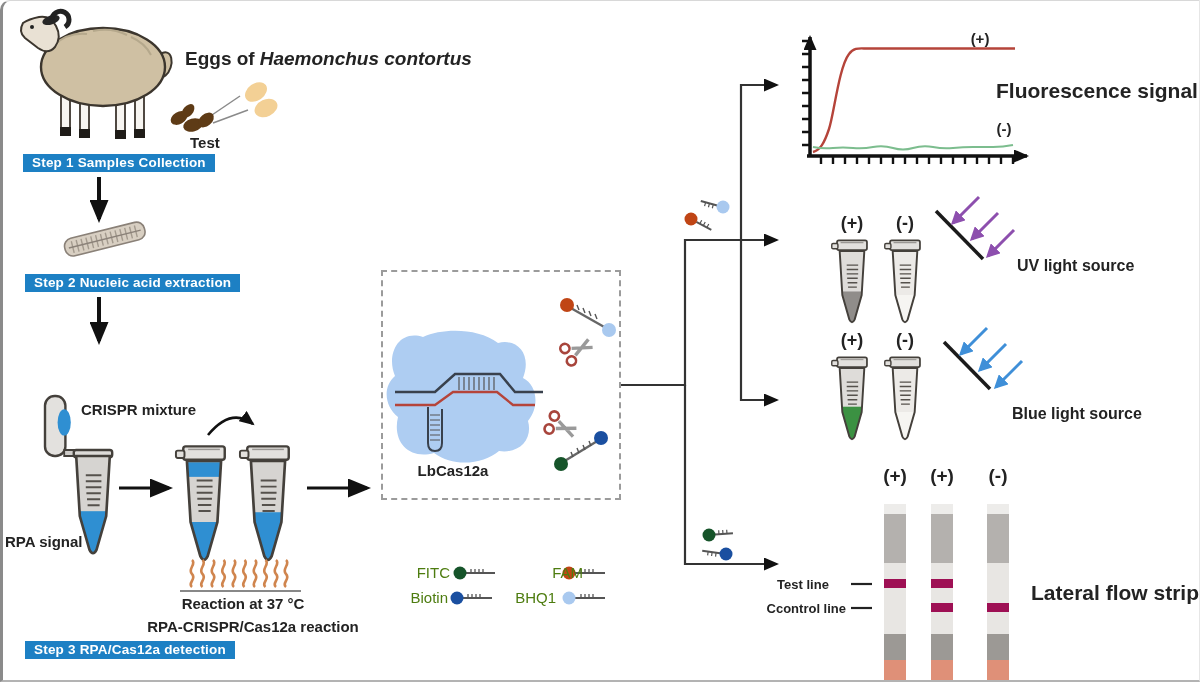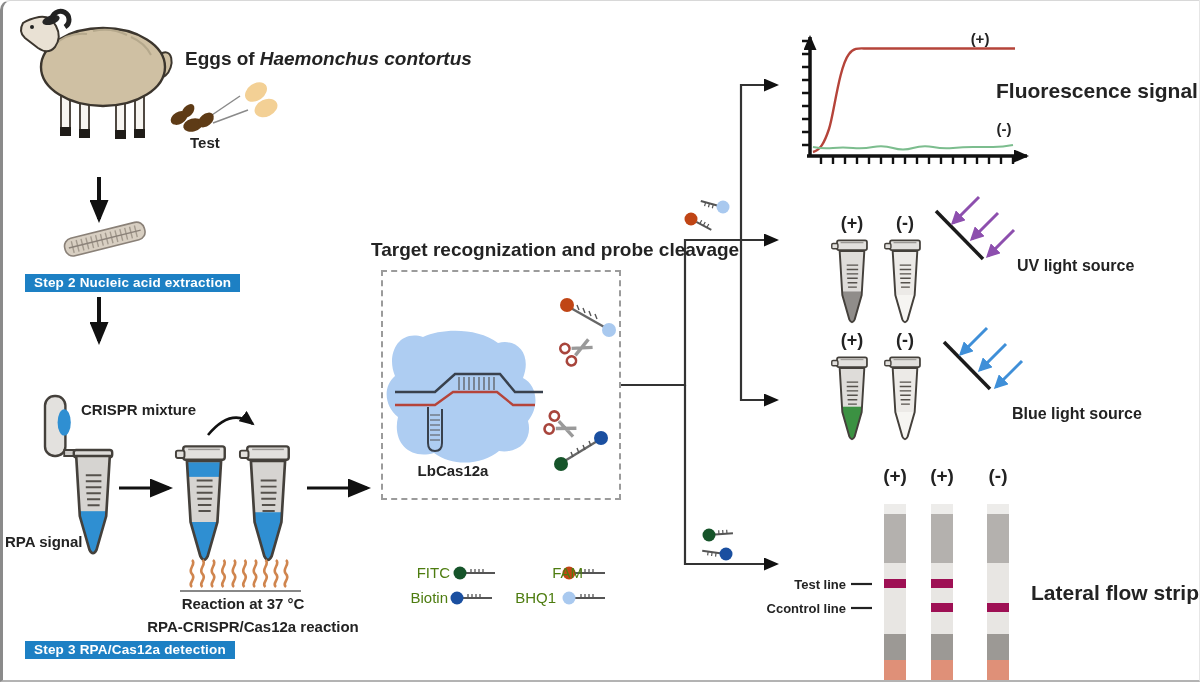--- a/index.html
+++ b/index.html
@@ -337,29 +337,29 @@
     </g>
   </svg>
 
   <div class="dashed-box"></div>
 
   <div class="lbl t14" style="left:182px;top:47px;">
     <span style="margin-right:5px;">Eggs of</span><span class="it">Haemonchus contortus</span>
   </div>
   <div class="lbl t15" style="left:187px;top:133px;">Test</div>
 
+  <div class="step-box" style="left:20px;top:153px;">Step 1 Samples Collection</div>
   <div class="step-box" style="left:22px;top:273px;">Step 2 Nucleic acid extraction</div>
   <div class="step-box" style="left:22px;top:640px;text-align:center;">Step 3 RPA/Cas12a detection</div>
 
   <div class="lbl t15" style="left:78px;top:400px;">CRISPR mixture</div>
   <div class="lbl t15" style="left:2px;top:532px;">RPA signal</div>
   <div class="lbl t15 ctr" style="left:150px;top:594px;width:180px;">Reaction at 37 °C</div>
   <div class="lbl t15 ctr" style="left:135px;top:617px;width:230px;">RPA-CRISPR/Cas12a reaction</div>
 
-  <div class="lbl t14 ctr" style="left:368px;top:238px;width:262px;">Target recognization and probe cleavage</div>
   <div class="lbl t15 ctr" style="left:398px;top:461px;width:104px;">LbCas12a</div>
 
   <div class="lbl t15r rt" style="left:397px;top:563px;width:50px;">FITC</div>
   <div class="lbl t15r rt" style="left:385px;top:588px;width:60px;">Biotin</div>
   <div class="lbl t15r rt" style="left:525px;top:563px;width:55px;">FAM</div>
   <div class="lbl t15r rt" style="left:493px;top:588px;width:60px;">BHQ1</div>
 
   <div class="lbl t15 ctr" style="left:960px;top:29px;width:34px;">(+)</div>
   <div class="lbl t15 ctr" style="left:984px;top:119px;width:34px;">(-)</div>
   <div class="lbl t21" style="left:993px;top:78px;">Fluorescence signal</div>
@@ -368,17 +368,17 @@
   <div class="lbl t18 ctr" style="left:885px;top:212px;width:34px;">(-)</div>
   <div class="lbl t20" style="left:1014px;top:256px;">UV light source</div>
 
   <div class="lbl t18 ctr" style="left:832px;top:329px;width:34px;">(+)</div>
   <div class="lbl t18 ctr" style="left:885px;top:329px;width:34px;">(-)</div>
   <div class="lbl t20" style="left:1009px;top:404px;">Blue light source</div>
 
   <div class="lbl t19 ctr" style="left:872px;top:464px;width:40px;">(+)</div>
   <div class="lbl t19 ctr" style="left:919px;top:464px;width:40px;">(+)</div>
   <div class="lbl t19 ctr" style="left:975px;top:464px;width:40px;">(-)</div>
-  <div class="lbl t13 rt" style="left:757px;top:576px;width:86px;">Test line</div>
+  <div class="lbl t13 rt" style="left:757px;top:576px;width:86px;text-align:center;">Test line</div>
   <div class="lbl t13 rt" style="left:747px;top:600px;width:96px;">Ccontrol line</div>
   <div class="lbl t21" style="left:1028px;top:580px;">Lateral flow strip</div>
 
 </div>
 
 </body></html>

